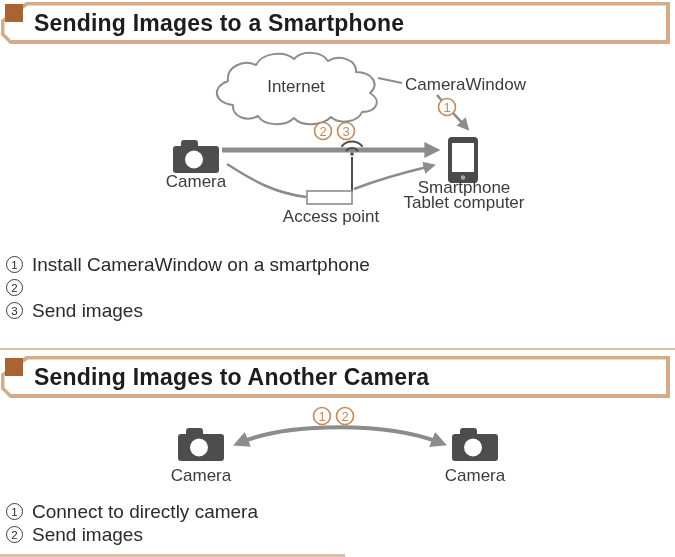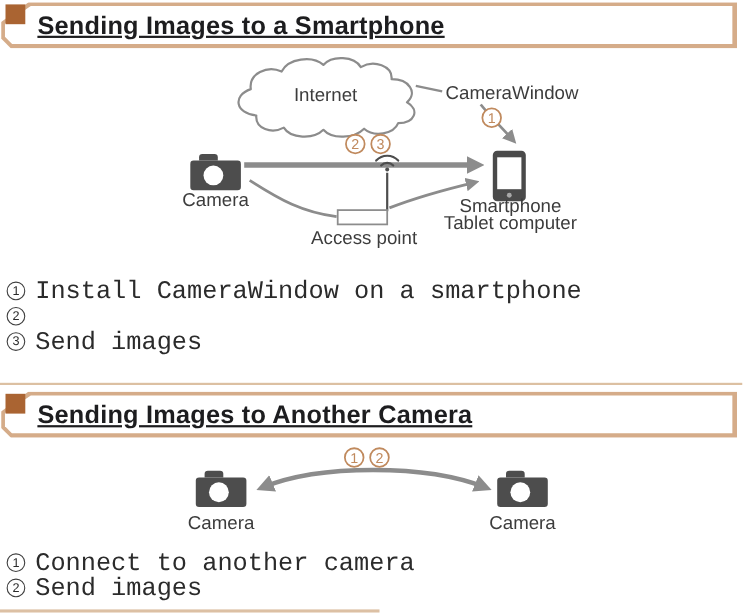--- a/index.html
+++ b/index.html
@@ -20,21 +20,20 @@
   .hdr-fill {
     position:absolute; inset:0; background:#ffffff;
     clip-path:polygon(27px 3.5px, calc(100% - 4px) 3.5px, calc(100% - 4px) calc(100% - 4px),
                       10px calc(100% - 4px), 3.5px calc(100% - 10.5px), 3.5px 19.5px);
   }
   .hdr-square { position:absolute; left:4px; top:2px; width:18px; height:18px; background:#aa6432; }
   .hdr-title {
     position:absolute; left:33px; top:50%; transform:translateY(-50%);
     margin:0; font-size:23px; font-weight:bold; color:#1d1d1f; letter-spacing:0.2px;
     white-space:nowrap;
-    text-decoration:underline;
   }
   .sec1 .hdr { margin-top:2px; }
 
   
   .sec-rule { height:2px; background:#dcc0a2; margin-top:26px; }
   .sec2 .hdr { margin-top:6px; }
 
   
   svg.diagram { display:block; }
   svg.d1 { margin-top:6px; }
@@ -46,21 +45,21 @@
   .steps { list-style:none; margin:0; padding:0 0 0 6px; }
   .steps1 { margin-top:13px; }
   .steps2 { margin-top:7px; }
   .step { display:flex; align-items:center; height:23px; }
   .snum {
     flex:none; width:17px; height:17px; box-sizing:border-box;
     border:1.3px solid #3f3f3f; border-radius:50%;
     display:flex; align-items:center; justify-content:center;
     font-size:11.5px; color:#2b2b2b; margin-right:9px;
   }
-  .stext { font-size:23px; color:#2b2b2b; white-space:nowrap;font-family:Liberation Mono, monospace; }
+  .stext { font-size:19px; color:#2b2b2b; white-space:nowrap; }
   .gap { display:inline-block; width:80px; }
 
   
   .bottom-rule { margin-top:8px; width:345px; height:3px; background:#dcc0a4; }
 </style>
 </head>
 <body>
 
 <div class="page">
 
@@ -184,21 +183,21 @@
         <rect x="0" y="7" width="46" height="27" rx="3" fill="#4d4d4d"></rect>
         <path d="M 8 7 L 8 4 Q 8 1 11 1 L 22 1 Q 25 1 25 4 L 25 7 Z" fill="#4d4d4d"></path>
         <circle cx="21" cy="20.5" r="9" fill="#ffffff"></circle>
       </g>
       <text class="dlabel" x="475" y="76" text-anchor="middle">Camera</text>
     </svg>
 
     <ol class="steps steps2">
       <li class="step">
         <span class="snum">1</span>
-        <span class="stext">Connect to another camera</span>
+        <span class="stext">Connect to directly camera</span>
       </li>
       <li class="step">
         <span class="snum">2</span>
         <span class="stext">Send images</span>
       </li>
     </ol>
   </section>
 
   <div class="bottom-rule"></div>
 </div>

